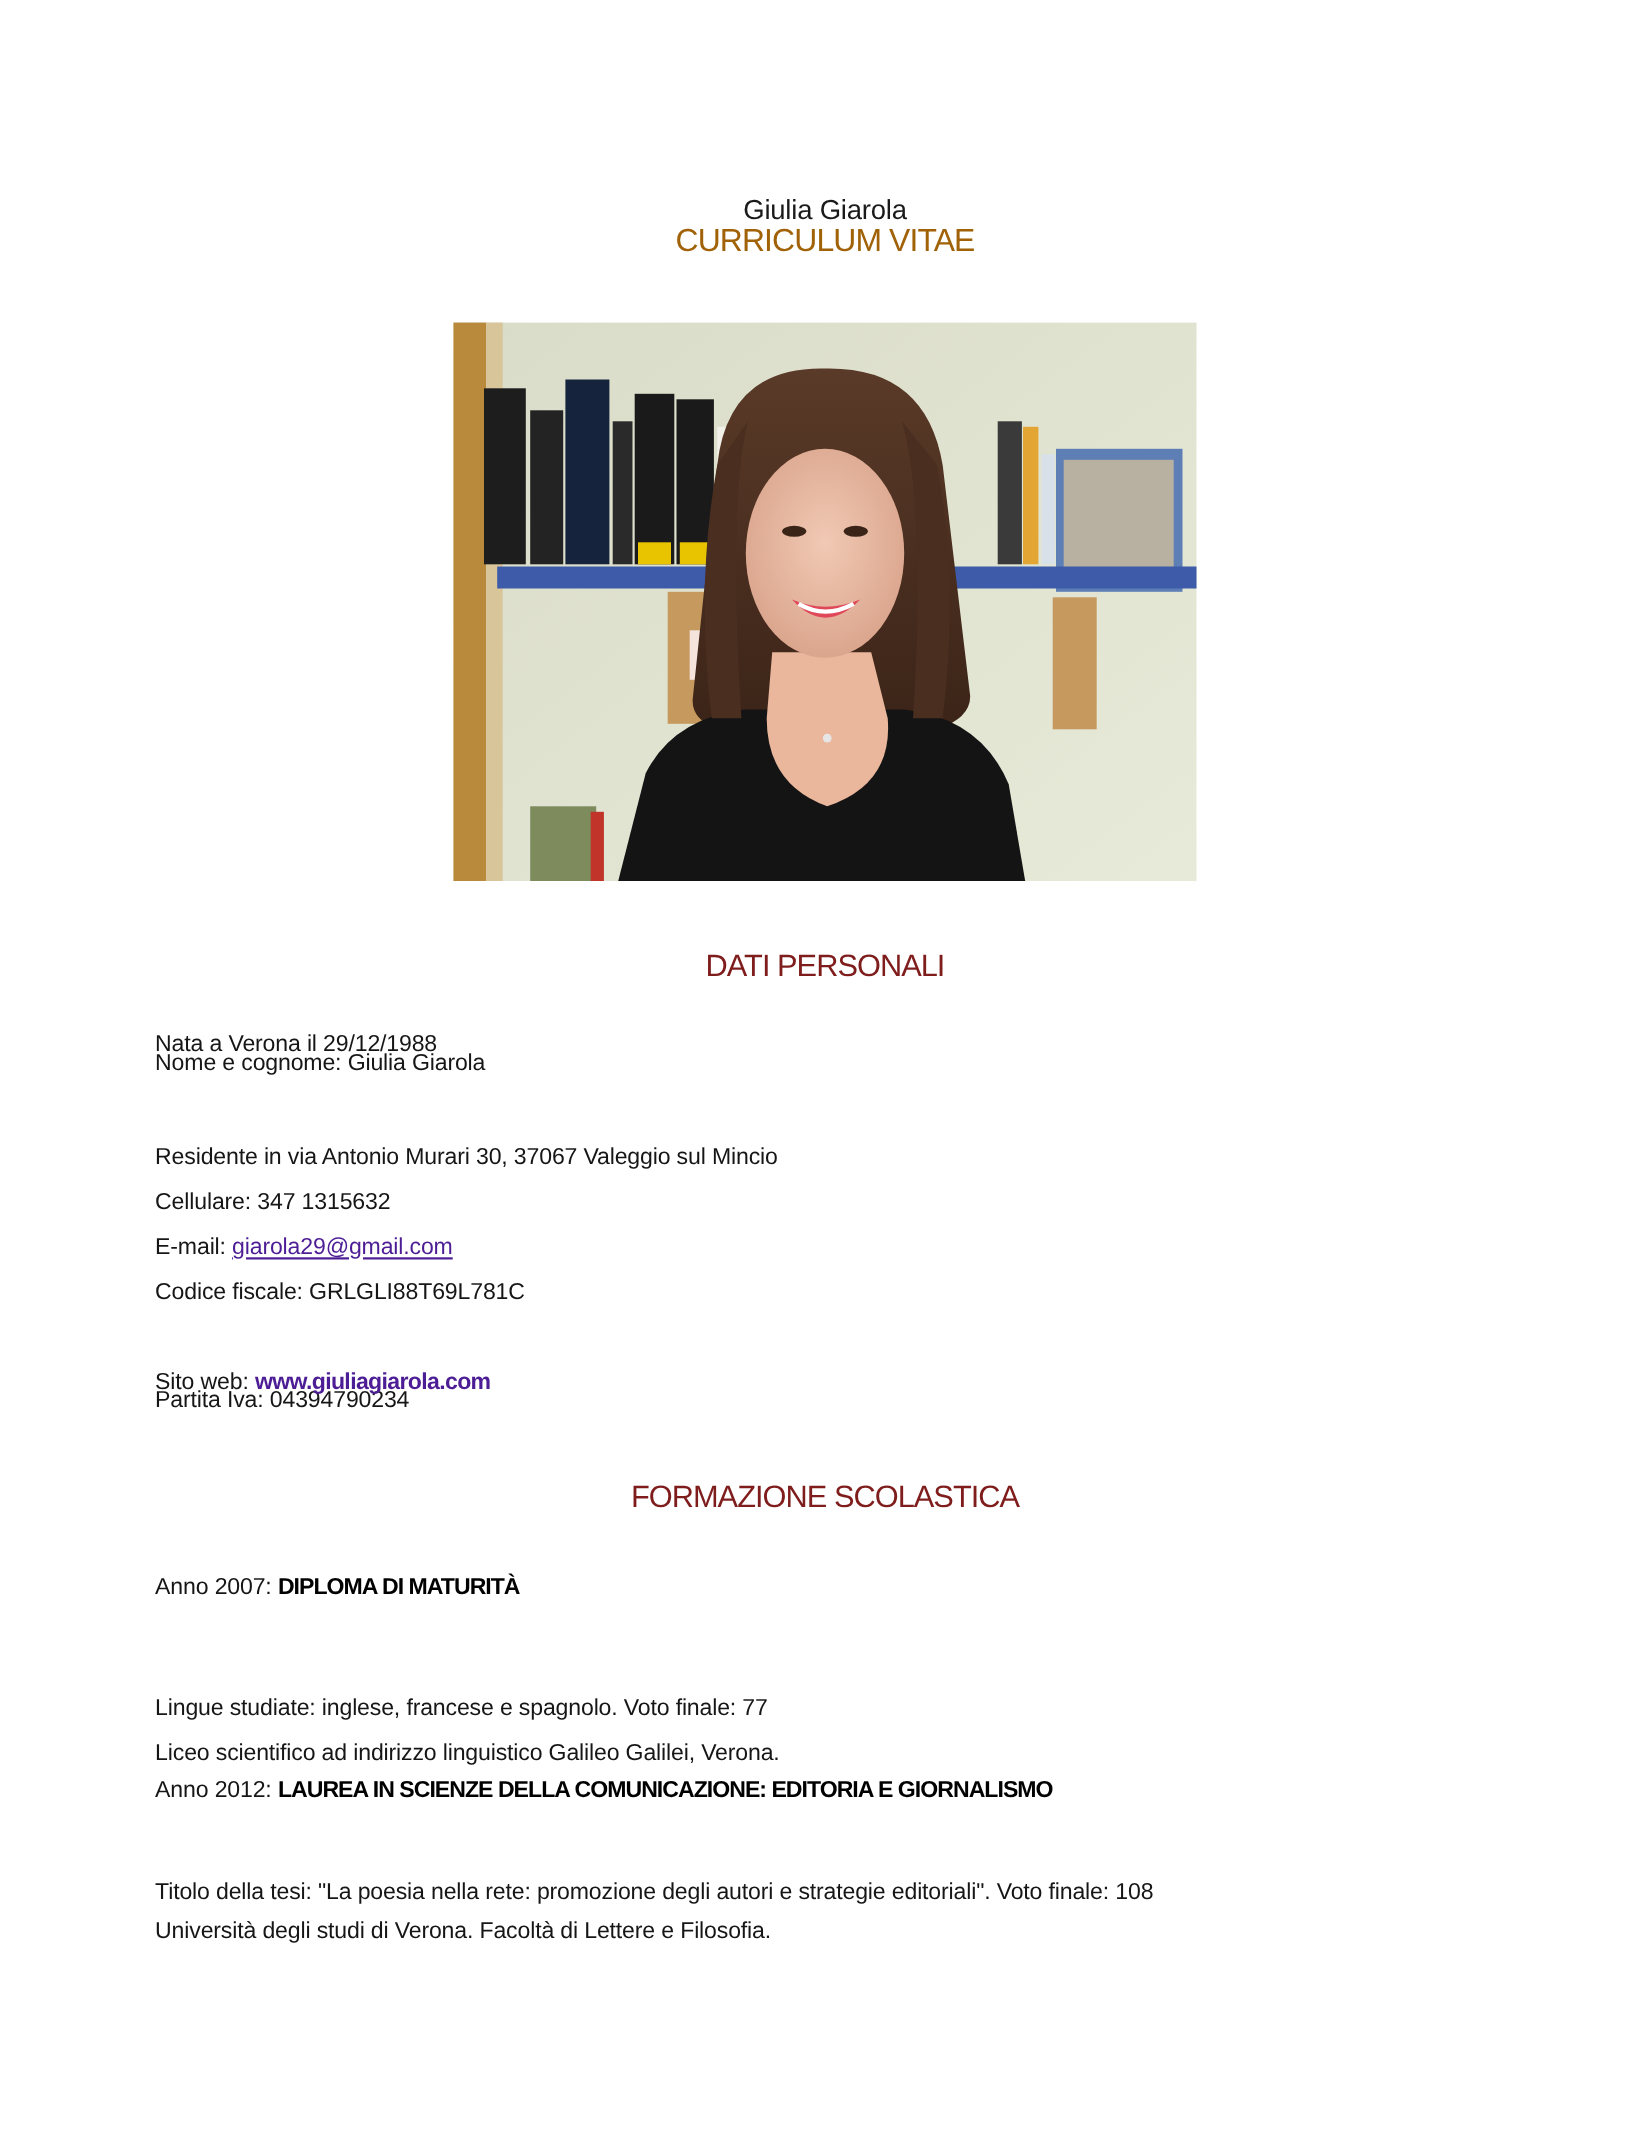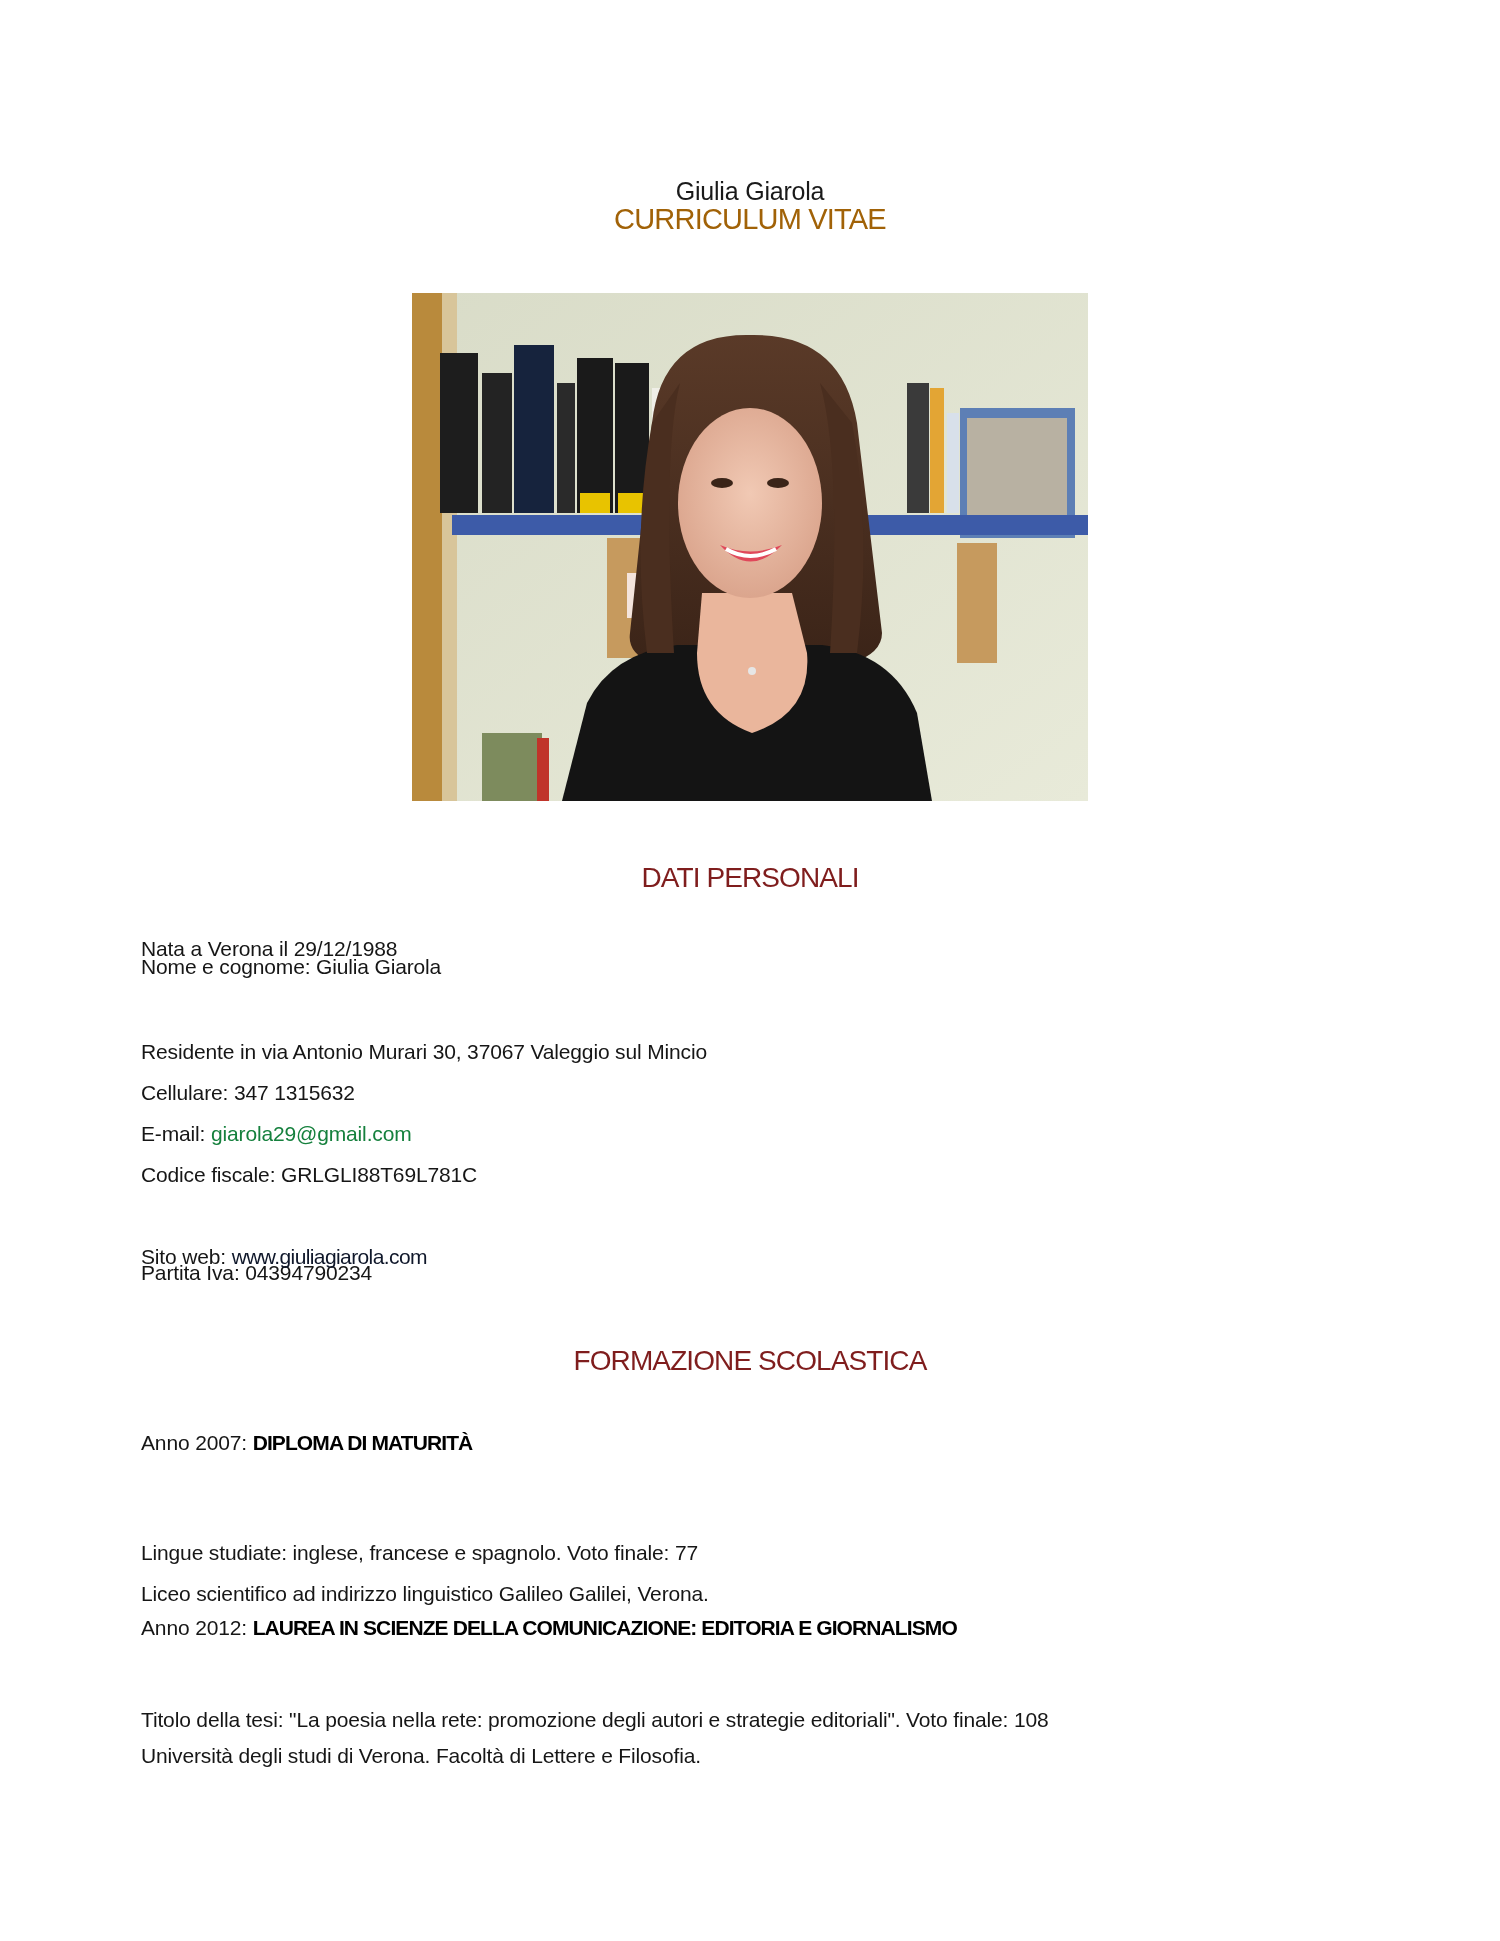--- a/index.html
+++ b/index.html
@@ -5,22 +5,22 @@
   html, body { margin:0; padding:0; background:#ffffff; }
   body { width:1500px; height:1941px; position:relative; overflow:hidden;
          font-family:"Liberation Sans", sans-serif; color:#111111; }
   .abs { position:absolute; white-space:nowrap; }
   .center { left:0; width:1500px; text-align:center; }
   .name { top:177px; font-size:25px; color:#1a1a1a; letter-spacing:-0.2px; }
   .doc-title { top:203px; font-size:29px; color:#a16207; letter-spacing:-0.8px; }
   .section-title { font-size:28px; color:#7f1d1d; letter-spacing:-0.9px; }
   .photo { position:absolute; left:412px; top:293px; width:676px; height:508px; overflow:hidden; }
   .line { left:141px; font-size:21px; color:#161616; letter-spacing:-0.15px; }
-  .link-email { color:#15803d; text-underline-offset:3px;margin-top:32px; }
-  .link-web { color:#0f172a; font-weight:normal; letter-spacing:-0.6px;margin-top:10px; }
+  .link-email { color:#4c1d95; text-decoration:underline; text-underline-offset:3px;margin-top:32px; }
+  .link-web { color:#4c1d95; font-weight:bold; letter-spacing:-0.6px;margin-top:10px; }
   .strong { font-weight:bold; color:#000; letter-spacing:-0.9px; }
 </style>
 </head>
 <body>
 
 <div class="abs center name">Giulia Giarola</div>
 <div class="abs center doc-title">CURRICULUM VITAE</div>
 
 <div class="photo">
   <svg width="676" height="508" viewBox="0 0 676 508" xmlns="http://www.w3.org/2000/svg">

